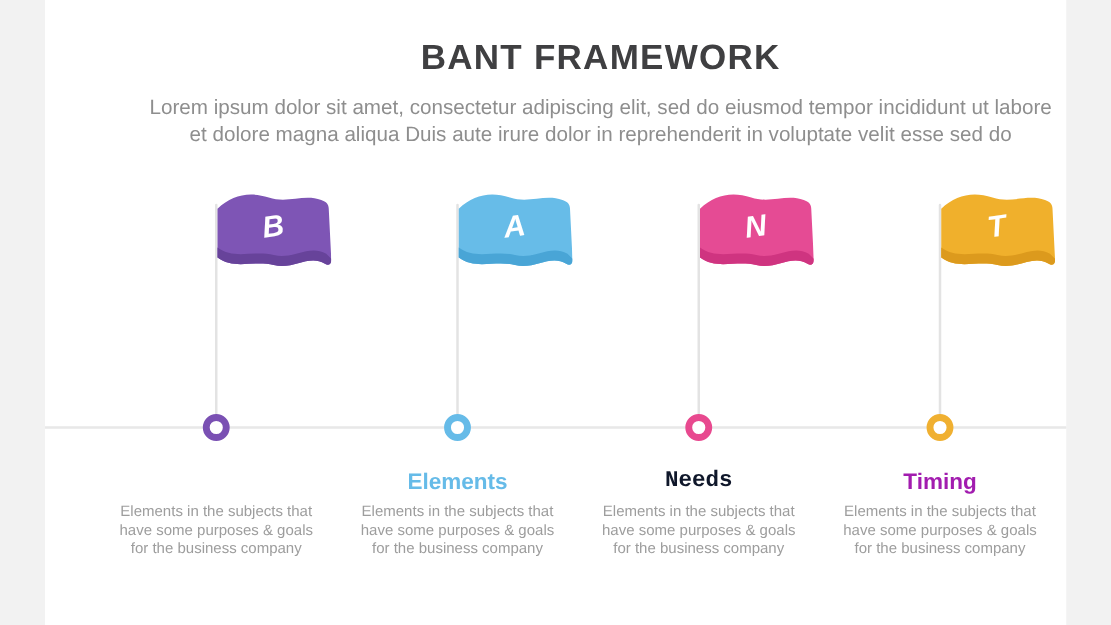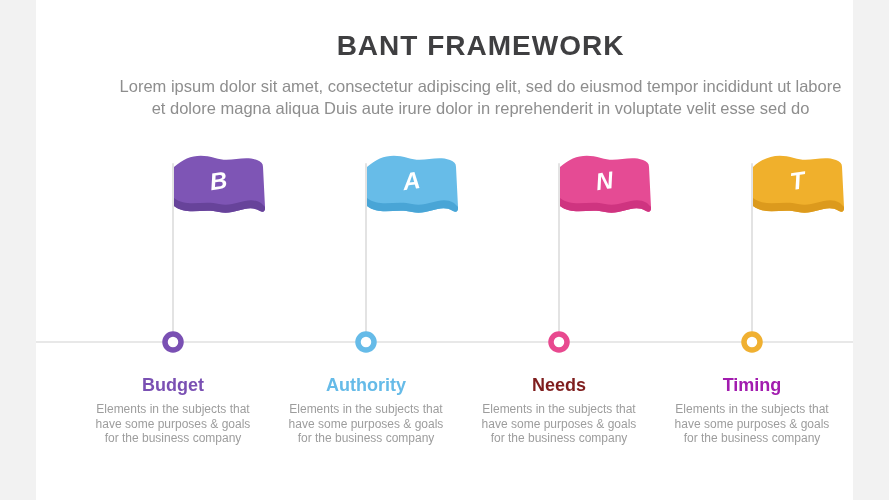--- a/index.html
+++ b/index.html
@@ -77,57 +77,56 @@
   <div class="item item-budget">
     <div class="pole" style="background-color: rgb(227, 227, 227);"></div>
     <svg class="flag" viewBox="0 0 92 72">
       <path d="M1,12 C13,1 26,-2 42,3 C57,8 70,0 84,5 C88,6.3 90,8.5 90,12 L92,52 C92.5,56 90,58 87,56 C74,48 62,61 46,57 C30,53 14,61 1,51 Z" fill="#7e55b5"></path>
       <path d="M1,43 C14,53 30,45 46,49 C62,53 74,40 88,48 L92,52 C92.5,56 90,58 87,56 C74,48 62,61 46,57 C30,53 14,61 1,51 Z" fill="#67439a"></path>
       <text x="46" y="34" text-anchor="middle" font-size="24" transform="rotate(-8 46 30)" fill="#ffffff">B</text>
     </svg>
     <svg class="marker" viewBox="0 0 24 24">
       <circle cx="12" cy="12" r="8" stroke-width="5.5" fill="#ffffff" stroke="#7a50b3"></circle>
     </svg>
-    <div class="label" style="color: rgb(122, 80, 179);">Budget</div>
     <div class="desc" style="color: rgb(157, 157, 157);">
       <div>Elements in the subjects that</div>
       <div>have  some purposes &amp; goals</div>
       <div>for the  business company</div>
     </div>
   </div>
 
   <div class="item item-authority">
     <div class="pole" style="background-color: rgb(227, 227, 227);"></div>
     <svg class="flag" viewBox="0 0 92 72">
       <path d="M1,12 C13,1 26,-2 42,3 C57,8 70,0 84,5 C88,6.3 90,8.5 90,12 L92,52 C92.5,56 90,58 87,56 C74,48 62,61 46,57 C30,53 14,61 1,51 Z" fill="#67bce8"></path>
       <path d="M1,43 C14,53 30,45 46,49 C62,53 74,40 88,48 L92,52 C92.5,56 90,58 87,56 C74,48 62,61 46,57 C30,53 14,61 1,51 Z" fill="#49a5d6"></path>
       <text x="46" y="34" text-anchor="middle" font-size="24" transform="rotate(-8 46 30)" fill="#ffffff">A</text>
     </svg>
     <svg class="marker" viewBox="0 0 24 24">
       <circle cx="12" cy="12" r="8" stroke-width="5.5" fill="#ffffff" stroke="#66bbe8"></circle>
     </svg>
-    <div class="label" style="color: rgb(102, 187, 232);">Authority</div>
+    <div class="label" style="color: rgb(102, 187, 232);">Elements</div>
     <div class="desc" style="color: rgb(157, 157, 157);">
       <div>Elements in the subjects that</div>
       <div>have  some purposes &amp; goals</div>
       <div>for the  business company</div>
     </div>
   </div>
 
   <div class="item item-needs">
     <div class="pole" style="background-color: rgb(227, 227, 227);"></div>
     <svg class="flag" viewBox="0 0 92 72">
       <path d="M1,12 C13,1 26,-2 42,3 C57,8 70,0 84,5 C88,6.3 90,8.5 90,12 L92,52 C92.5,56 90,58 87,56 C74,48 62,61 46,57 C30,53 14,61 1,51 Z" fill="#e54b94"></path>
       <path d="M1,43 C14,53 30,45 46,49 C62,53 74,40 88,48 L92,52 C92.5,56 90,58 87,56 C74,48 62,61 46,57 C30,53 14,61 1,51 Z" fill="#cf3480"></path>
       <text x="46" y="34" text-anchor="middle" font-size="24" transform="rotate(-8 46 30)" fill="#ffffff">N</text>
     </svg>
     <svg class="marker" viewBox="0 0 24 24">
       <circle cx="12" cy="12" r="8" stroke-width="5.5" fill="#ffffff" stroke="#e8498f"></circle>
     </svg>
-    <div class="label" style="color: #7f1d1d;">Needs</div>
+    <div class="label" style="color: #0f172a; font-family: Liberation Mono, monospace;">Needs</div>
     <div class="desc" style="color: rgb(157, 157, 157);">
       <div>Elements in the subjects that</div>
       <div>have  some purposes &amp; goals</div>
       <div>for the  business company</div>
     </div>
   </div>
 
   <div class="item item-timing">
     <div class="pole" style="background-color: rgb(227, 227, 227);"></div>
     <svg class="flag" viewBox="0 0 92 72">

